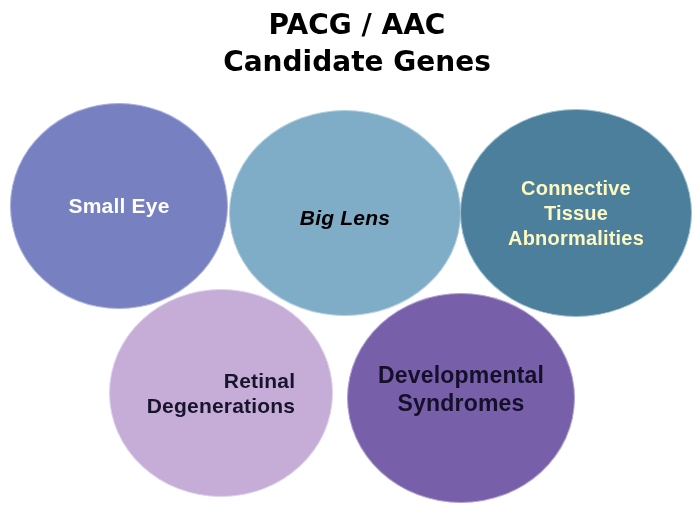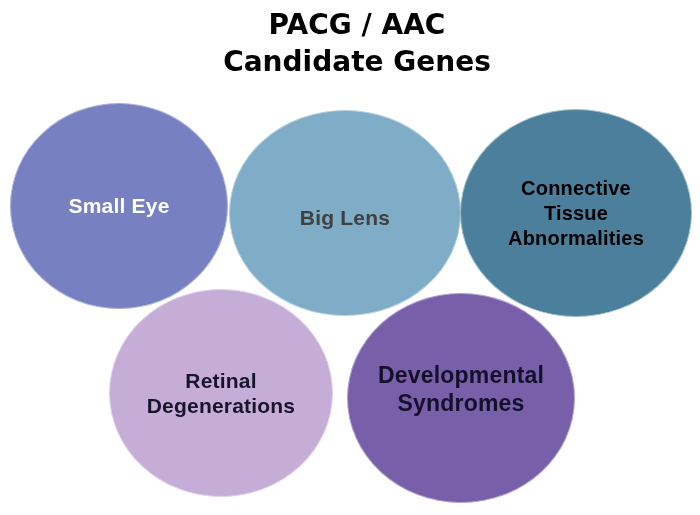--- a/index.html
+++ b/index.html
@@ -42,21 +42,21 @@
   }
   .bubble-label {
     font-weight: bold;
     white-space: pre-line;
     line-height: 1.2;
     letter-spacing: 0.2px;
   }
   .bubble.small-eye      { left: 10px;  top: 103px; width: 218px; height: 206px; }
   .bubble.big-lens       { left: 229px; top: 110px; width: 232px; height: 206px; }
   .bubble.connective     { left: 460px; top: 109px; width: 232px; height: 208px; }
-  .bubble.retinal        { left: 109px; top: 289px; width: 224px; height: 208px; }
+  .bubble.retinal        { left: 109px; top: 289px; width: 224px; height: 208px; text-align: right; }
   .bubble.developmental  { left: 347px; top: 293px; width: 228px; height: 210px; text-align: center; }
 
   .bubble.small-eye     .bubble-label { font-size: 21px; }
   .bubble.big-lens      .bubble-label { font-size: 21px; transform: translateY(5px); }
   .bubble.connective    .bubble-label { font-size: 20px; line-height: 1.25; }
   .bubble.retinal       .bubble-label { font-size: 21px; }
   .bubble.developmental .bubble-label { font-size: 23px; transform: translateY(-8px); }
 </style>
 </head>
 <body>
@@ -64,25 +64,25 @@
 <div class="canvas">
 
   <div class="diagram-title">PACG / AAC
 Candidate Genes</div>
 
   <div class="bubble small-eye" style="background-color: rgb(119, 129, 193); border-color: rgb(170, 177, 221);">
     <span class="bubble-label" style="color: #ffffff;">Small Eye</span>
   </div>
 
   <div class="bubble big-lens" style="background-color: rgb(127, 173, 199); border-color: rgb(179, 208, 224);">
-    <span class="bubble-label" style="color: #404040;">Big Lens</span>
+    <span class="bubble-label" style="color: #000000; font-style: italic;">Big Lens</span>
   </div>
 
   <div class="bubble connective" style="background-color: rgb(76, 127, 155); border-color: rgb(159, 192, 210);">
-    <span class="bubble-label" style="color: #000000;">Connective
+    <span class="bubble-label" style="color: #fef9c3;">Connective
 Tissue
 Abnormalities</span>
   </div>
 
   <div class="bubble retinal" style="background-color: rgb(198, 173, 216); border-color: rgb(222, 210, 236);">
     <span class="bubble-label" style="color: rgb(23, 20, 43);">Retinal
 Degenerations</span>
   </div>
 
   <div class="bubble developmental" style="background-color: rgb(119, 96, 169); border-color: rgb(176, 163, 210);">

